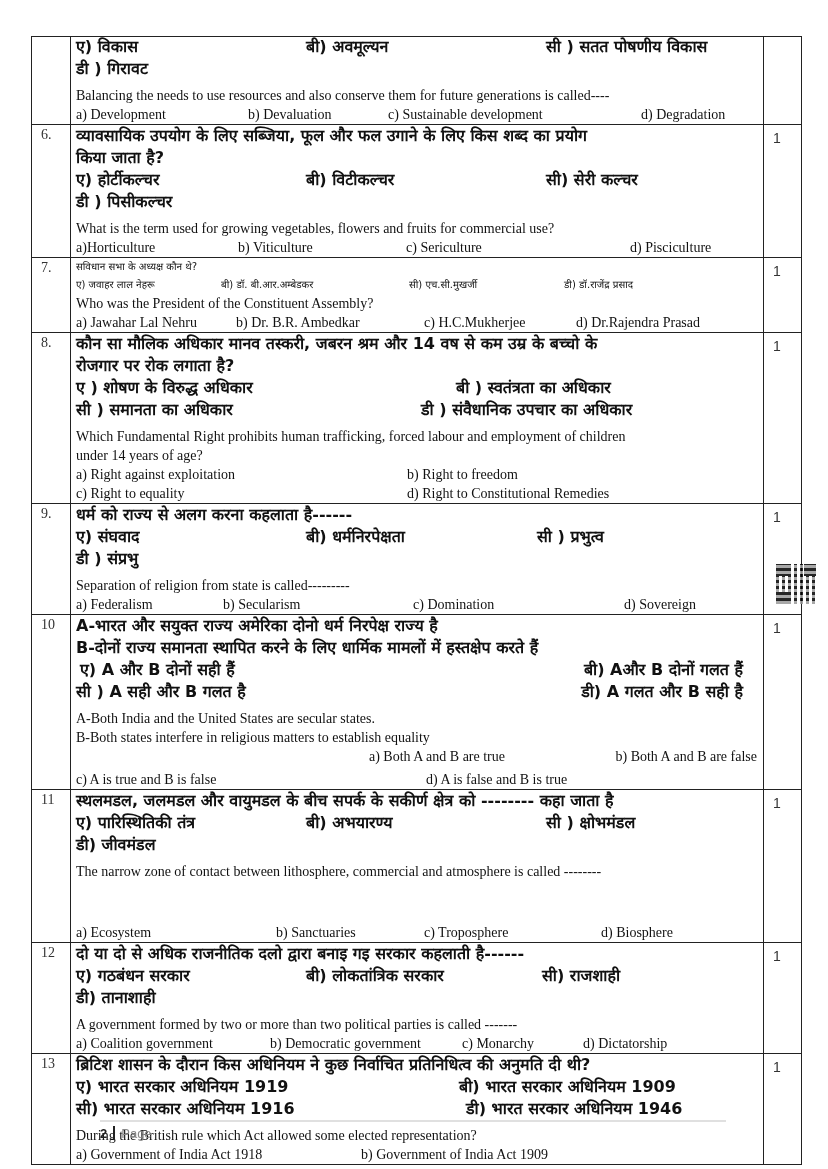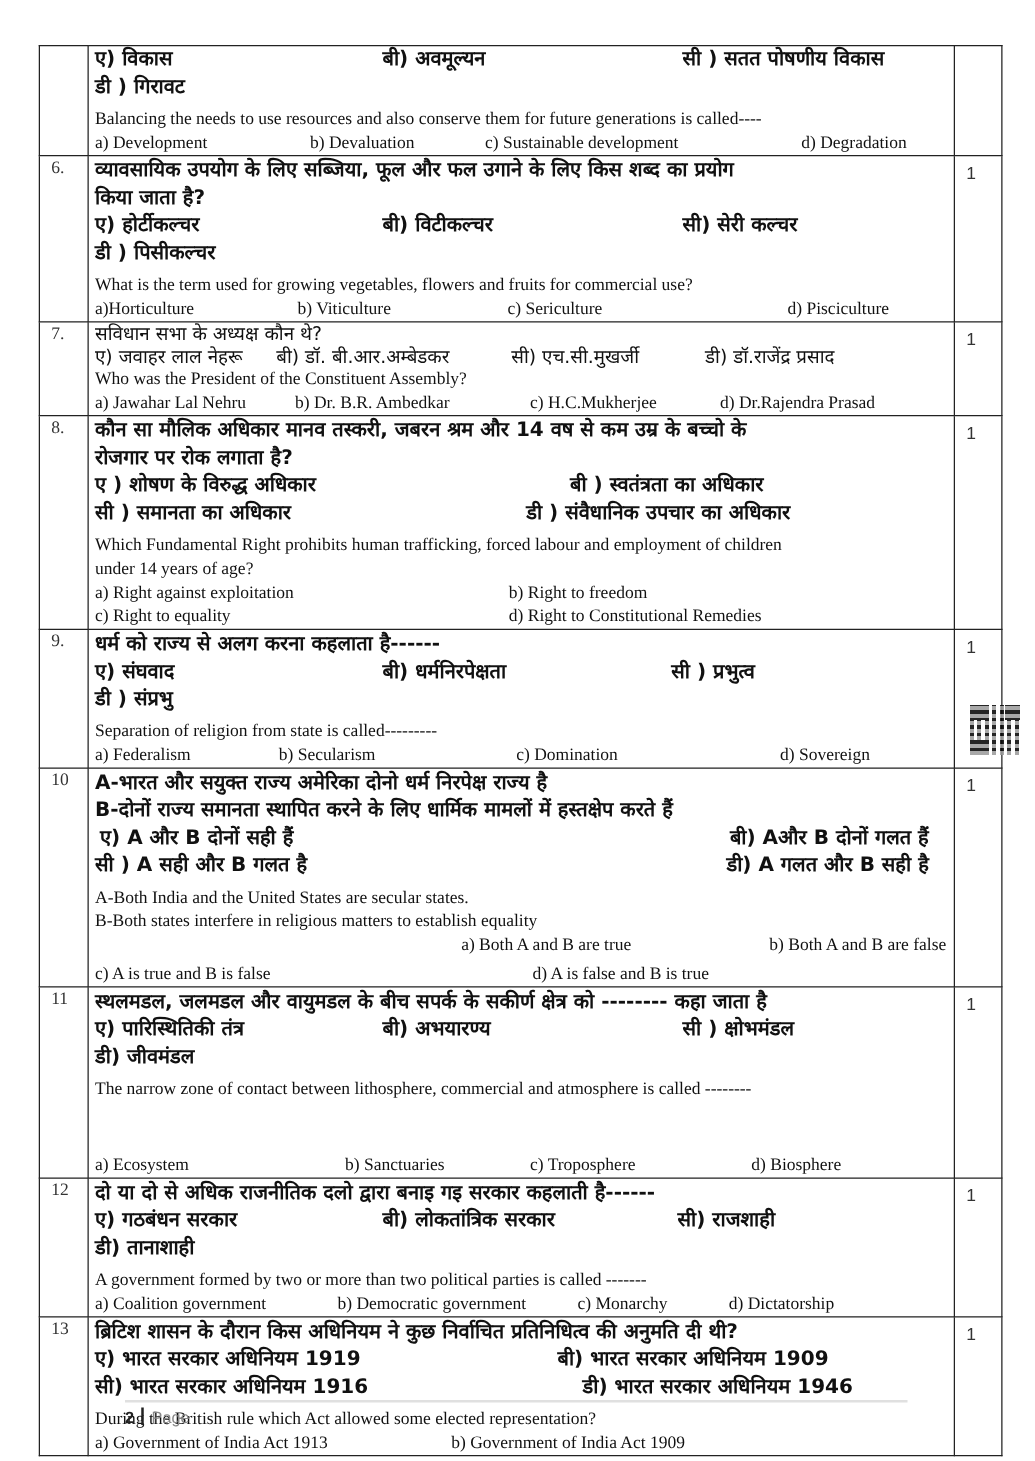--- a/index.html
+++ b/index.html
@@ -7,21 +7,21 @@
   .page { position: absolute; left: 0; top: 0; width: 828px; height: 985px; }
   table.qt {
     position: absolute; left: 31px; top: 36px; width: 770px;
     border-collapse: collapse; table-layout: fixed;
   }
   table.qt td { border: 1.5px solid #222; vertical-align: top; padding: 0; }
   td.num { width: 39px; font-family: "Liberation Serif", serif; font-size: 14px; color: #333; padding: 2px 0 0 9px !important; box-sizing: border-box; }
   td.q { width: 693px; padding: 0 6px 0 5px !important; box-sizing: border-box; }
   td.marks { width: 38px; font-family: "Liberation Sans", sans-serif; font-size: 14px; color: #333; padding: 5px 0 0 9px !important; box-sizing: border-box; }
   .hi { font-family: "DejaVu Sans", sans-serif; font-weight: bold; font-size: 16px; line-height: 22px; white-space: nowrap; }
-  .hi-sm { font-family: "DejaVu Sans", sans-serif; font-size: 15px; line-height: 18px; white-space: nowrap; }
+  .hi-sm { font-family: "DejaVu Sans", sans-serif; font-size: 10px; line-height: 18px; white-space: nowrap; }
   .en { font-family: "Liberation Serif", serif; font-size: 14px; line-height: 19px; white-space: nowrap; }
   .row4 { display: grid; grid-template-columns: 230px 240px 1fr; }
   .opts2 { display: grid; grid-template-columns: 285px 1fr; gap: 46px; }
   .opts2r { display: grid; grid-template-columns: 425px 1fr; }
   .gap { height: 6px; }
   .qr {
     position: absolute; left: 776px; top: 564px; width: 40px; height: 40px;
     background:
       linear-gradient(#000,#000) 0 0/12px 12px no-repeat,
       linear-gradient(#000,#000) 28px 0/12px 12px no-repeat,
@@ -228,32 +228,32 @@
         <span>d) Dictatorship</span>
       </div>
     </td>
     <td class="marks">1</td>
   </tr>
 
   <tr>
     <td class="num">13</td>
     <td class="q">
       <div class="hi">ब्रिटिश शासन के दौरान किस अधिनियम ने कुछ निर्वाचित प्रतिनिधित्व की अनुमति दी थी?</div>
-      <div class="hi" style="display:grid;grid-template-columns:370px 1fr;">
+      <div class="hi" style="display:grid;grid-template-columns:370px 1fr;gap:13px;">
         <span>ए) भारत सरकार अधिनियम 1919</span>
         <span>बी) भारत सरकार अधिनियम 1909</span>
       </div>
       <div class="hi" style="display:grid;grid-template-columns:370px 1fr;gap:20px;">
         <span>सी) भारत सरकार अधिनियम 1916</span>
         <span>डी) भारत सरकार अधिनियम 1946</span>
       </div>
       <div class="gap"></div>
       <div class="en">During the British rule which Act allowed some elected representation?</div>
       <div class="en" style="display:grid;grid-template-columns:285px 1fr;">
-        <span>a) Government of India Act 1913</span>
+        <span>a) Government of India Act 1918</span>
         <span>b) Government of India Act 1909</span>
       </div>
     </td>
     <td class="marks">1</td>
   </tr>
 </tbody>
     </table>
 
 <div class="qr"></div>
 

